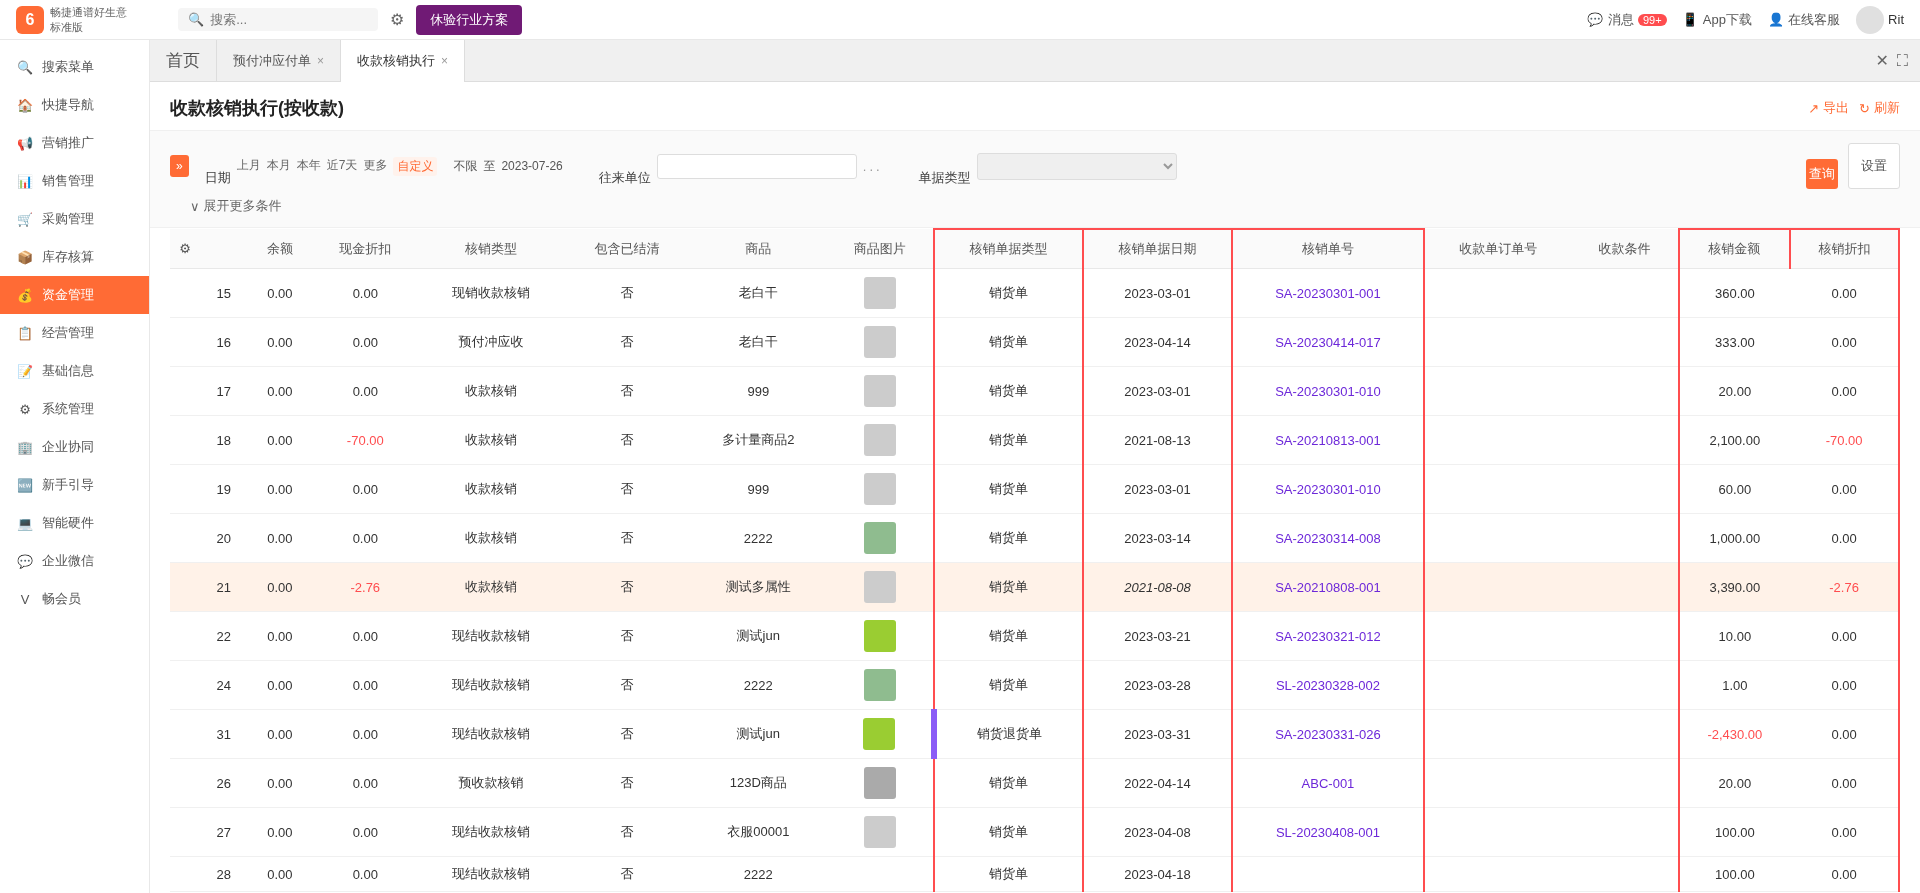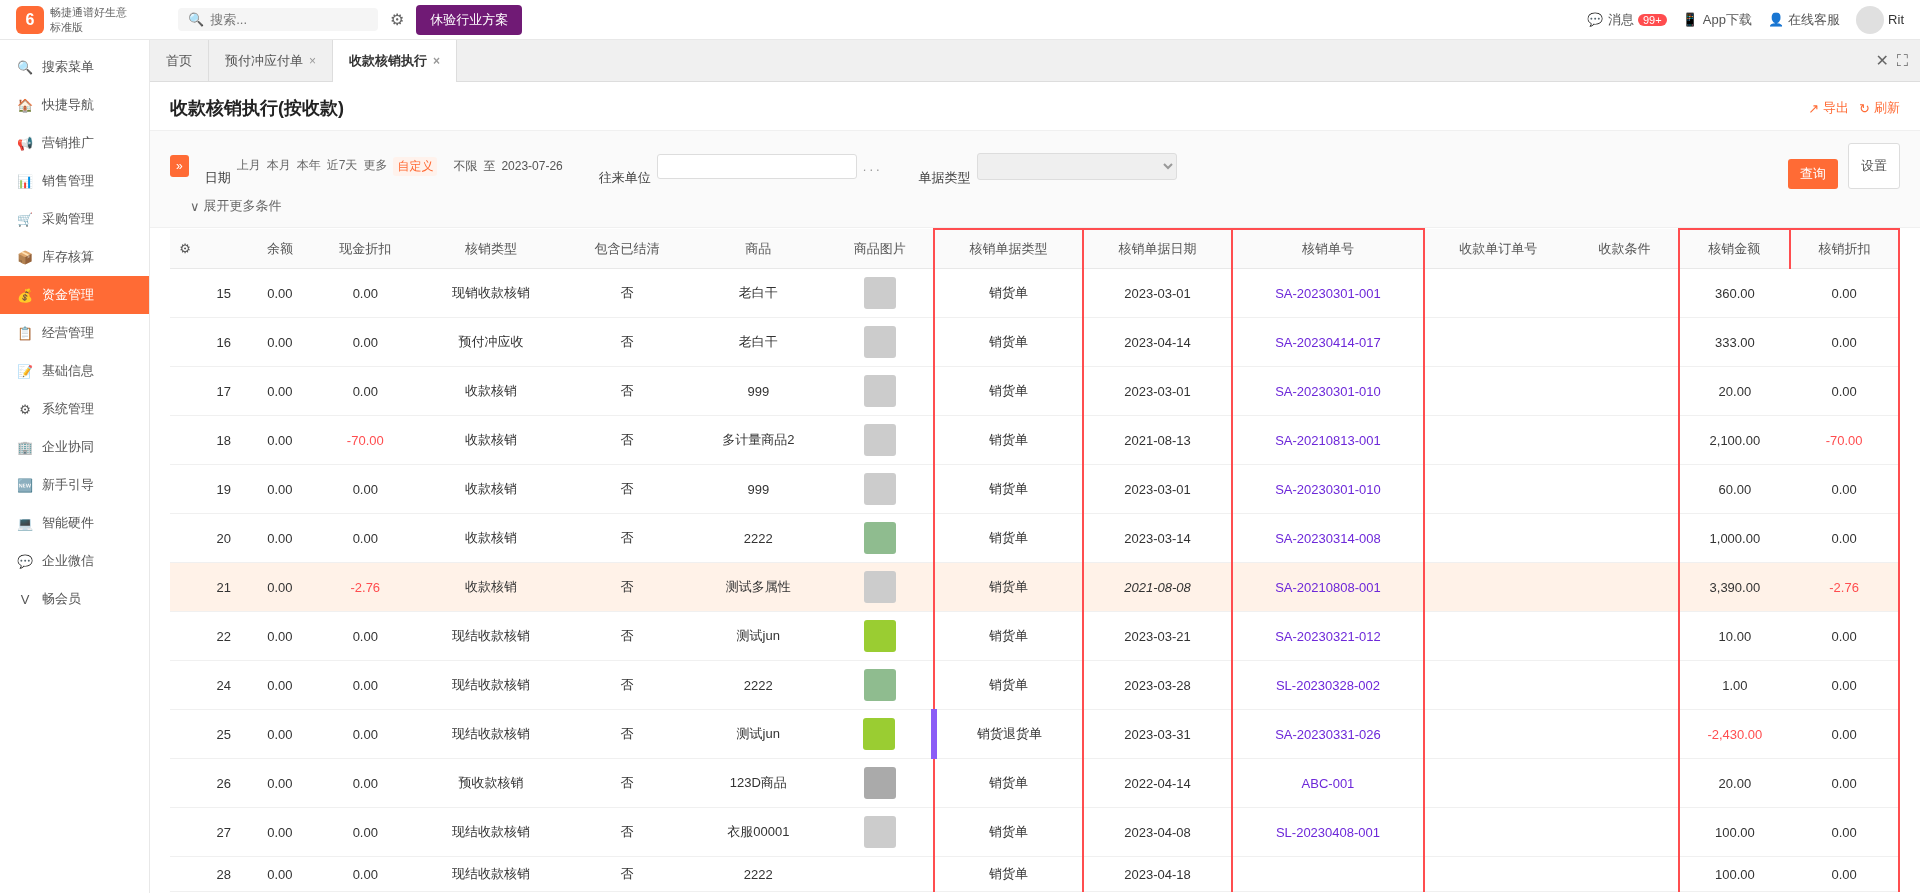--- a/index.html
+++ b/index.html
@@ -25,23 +25,23 @@
     .sidebar-item { display: flex; align-items: center; gap: 8px; padding: 10px 16px; cursor: pointer; color: #555; font-size: 13px; }
     .sidebar-item.active { background: #ff6b35; color: white; border-radius: 0; }
     .sidebar-item .icon { width: 18px; text-align: center; }
 
     
     .main { flex: 1; display: flex; flex-direction: column; overflow: hidden; }
 
     
     .tab-bar { height: 42px; background: #f0f0f0; display: flex; align-items: center; border-bottom: 1px solid #ddd; padding-left: 0; }
     .tab-item { display: flex; align-items: center; gap: 6px; padding: 0 16px; height: 42px; cursor: pointer; font-size: 13px; color: #555; border-right: 1px solid #ddd; position: relative; }
-    .tab-item.active { background: #fff; color: #333; font-weight: 700; }
+    .tab-item.active { background: #fff; color: #333; font-weight: 400; }
     .tab-item .close-btn { font-size: 12px; color: #999; cursor: pointer; }
-    .tab-home { padding: 0 16px; height: 42px; display: flex; align-items: center; font-size: 13px; color: #555; cursor: pointer; border-right: 1px solid #ddd; }
+    .tab-home { padding: 0 16px; height: 42px; display: flex; align-items: center; font-size: 17px; color: #555; cursor: pointer; border-right: 1px solid #ddd; }
     .tab-controls { margin-left: auto; display: flex; align-items: center; gap: 8px; padding-right: 12px; }
     .tab-ctrl-btn { background: none; border: none; cursor: pointer; color: #666; font-size: 16px; }
 
     
     .content { flex: 1; overflow: auto; background: #fff; padding: 0; }
     .page-header { display: flex; align-items: center; justify-content: space-between; padding: 14px 20px 10px; border-bottom: 1px solid #f0f0f0; }
     .page-title { font-size: 18px; font-weight: 600; color: #222; }
     .page-actions { display: flex; gap: 10px; }
     .action-btn { display: flex; align-items: center; gap: 4px; color: #ff6b35; font-size: 13px; cursor: pointer; border: none; background: none; }
 
@@ -50,21 +50,21 @@
     .filter-row { display: flex; align-items: center; gap: 16px; }
     .filter-expand-btn { background: #ff6b35; color: white; border: none; border-radius: 3px; padding: 4px 6px; cursor: pointer; font-size: 12px; }
     .filter-item { display: flex; align-items: center; gap: 6px; font-size: 13px; }
     .filter-label { color: #404040; margin-top: 24px; }
     .filter-date-links { display: flex; gap: 6px; }
     .filter-date-link { color: #666; cursor: pointer; font-size: 12px; }
     .filter-date-link.active { color: #ff6b35; background: #fff2ec; border-radius: 3px; padding: 1px 4px; }
     .filter-unit-input { border: 1px solid #ddd; border-radius: 3px; padding: 4px 8px; font-size: 13px; min-width: 200px; color: #999; }
     .filter-dots { color: #999; letter-spacing: 3px; }
     .filter-type-select { border: 1px solid #ddd; border-radius: 3px; padding: 4px 8px; font-size: 13px; min-width: 200px; color: #999; }
-    .query-btn { background: #ff6b35; color: white; border: none; border-radius: 3px; padding: 6px 12px; cursor: pointer; font-size: 13px; margin-top: 16px; }
+    .query-btn { background: #ff6b35; color: white; border: none; border-radius: 3px; padding: 6px 3px; cursor: pointer; font-size: 13px; margin-top: 16px; }
     .setting-btn { background: white; color: #555; border: 1px solid #ddd; border-radius: 3px; padding: 5px 12px; cursor: pointer; font-size: 13px; margin-left: 4px; }
     .expand-conditions { display: flex; align-items: center; gap: 4px; color: #666; font-size: 13px; cursor: pointer; margin: 8px 0 0 20px; }
 
     
     .table-wrap { overflow-x: auto; padding: 0 20px; }
     table { width: 100%; border-collapse: collapse; font-size: 13px; }
     thead tr { background: #fafafa; }
     th { padding: 10px 8px; text-align: center; color: #555; font-weight: 500; border-bottom: 1px solid #e8e8e8; white-space: nowrap; position: relative; }
     td { padding: 8px 8px; text-align: center; border-bottom: 1px solid #f0f0f0; color: #333; white-space: nowrap; }
     tr.highlighted td { background: #fff2e8; }
@@ -423,21 +423,21 @@
     <td style="border-left:2px solid #ff4d4f;border-right:2px solid #ff4d4f;">销货单</td>
     <td style="border-right:2px solid #ff4d4f;">2023-03-28</td>
     <td style="border-right:2px solid #ff4d4f;"><a class="link-text">SL-20230328-002</a></td>
     <td></td>
     <td></td>
     <td style="border-left:2px solid #ff4d4f;">1.00</td>
     <td style="border-left:none;border-right:2px solid #ff4d4f;">0.00</td>
   </tr>
               <tr>
     <td></td>
-    <td>25</td>
+    <td>31</td>
     <td>0.00</td>
     <td style="">0.00</td>
     <td>现结收款核销</td>
     <td>否</td>
     <td>测试jun</td>
     <td><span style="display:inline-block;width:32px;height:32px;background:#9acd32;border-radius:3px;vertical-align:middle;"></span></td>
     <td style="border-left:6px solid #8b5cf6;border-right:2px solid #ff4d4f;">销货退货单</td>
     <td style="border-right:2px solid #ff4d4f;">2023-03-31</td>
     <td style="border-right:2px solid #ff4d4f;"><a class="link-text">SA-20230331-026</a></td>
     <td></td>

